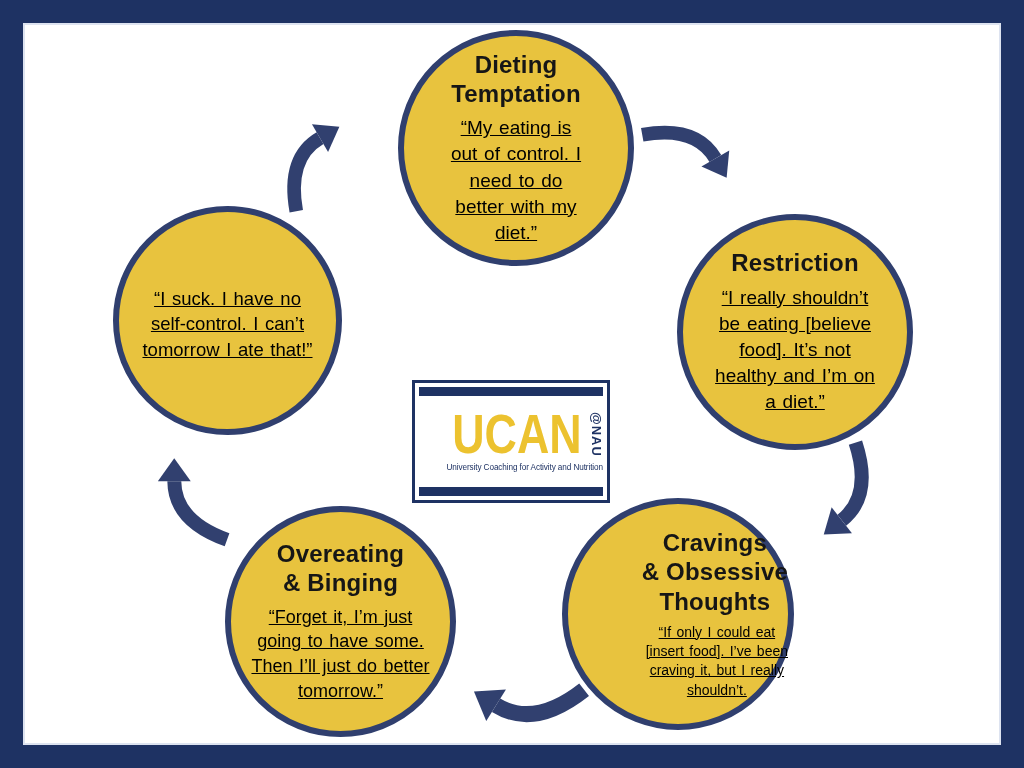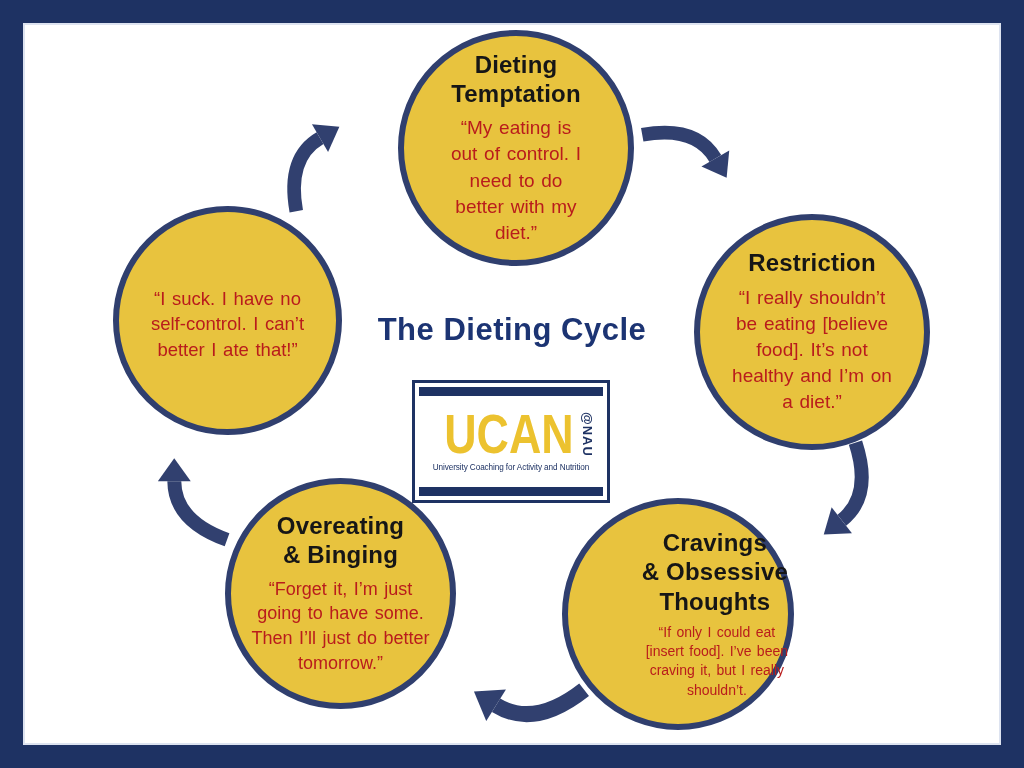--- a/index.html
+++ b/index.html
@@ -10,42 +10,42 @@
   
   .frame { position:absolute; inset:0; border:23px solid #1e3263; pointer-events:none; z-index:5; }
   .frame::after { content:""; position:absolute; inset:0; border:2px solid #dde3f0; }
 
   
   .stage { position:absolute; border-radius:50%; background:#e8c33e; border:6px solid #303f6e;
            display:flex; flex-direction:column; align-items:center; justify-content:center;
            text-align:center; z-index:2; }
   .stage-title { font-weight:bold; font-size:24px; line-height:1.22; color:#161616;
                  white-space:pre-line; letter-spacing:0.2px; }
-  .stage-quote { margin-top:7px; font-size:19px; line-height:1.38; color:#b91c1c;
-                 white-space:pre-line; word-spacing:1.5px; }
+  .stage-quote { margin-top:7px; font-size:19px; line-height:1.38; color:#000000;
+                 white-space:pre-line; word-spacing:1.5px;text-decoration:underline; }
 
   .stage-temptation  { left:398px; top:30px;  width:236px; height:236px; }
-  .stage-restriction { left:694px; top:214px; width:236px; height:236px; }
+  .stage-restriction { left:677px; top:214px; width:236px; height:236px; }
   .stage-cravings    { left:562px; top:498px; width:232px; height:232px;align-items:flex-end; }
   .stage-cravings .stage-quote  { font-size:14px; }
-  .stage-overeating  { left:225px; top:478px; width:231px; height:231px; }
+  .stage-overeating  { left:225px; top:506px; width:231px; height:231px; }
   .stage-overeating .stage-quote { font-size:18px; }
   .stage-guilt       { left:113px; top:206px; width:229px; height:229px; }
   .stage-guilt .stage-quote { font-size:18.5px; }
 
   
   .cycle-title { position:absolute; left:332px; top:312px; width:360px; text-align:center;
                  font-size:31px; font-weight:bold; color:#1c3473; letter-spacing:0.5px; z-index:2; }
 
   
   .logo { position:absolute; left:412px; top:380px; width:198px; height:123px;
           border:3px solid #1e3263; background:#ffffff; display:flex; flex-direction:column;
           padding:4px 4px; z-index:2; }
   .logo-bar { height:9px; background:#1e3263; flex:0 0 auto; }
-  .logo-middle { flex:1; display:flex; flex-direction:column; align-items:center; justify-content:center; }
+  .logo-middle { flex:1; display:flex; flex-direction:column; align-items:flex-end; justify-content:center; }
   .logo-row { display:flex; align-items:center; justify-content:center; }
   .logo-wordmark { font-size:56px; font-weight:bold; color:#ecc22f; line-height:0.9;
                    transform:scaleX(0.8); transform-origin:center; letter-spacing:0px; }
   .logo-suffix { writing-mode:vertical-rl; font-size:13px; font-weight:bold; color:#1e3263;
                  letter-spacing:1px; margin-left:-8px; line-height:1; }
   .logo-tagline { font-size:8.2px; font-weight:normal; color:#1e3263; white-space:nowrap;
                   letter-spacing:-0.1px; margin-top:3px; margin-bottom:2px; }
 
   
   .arrow { position:absolute; width:140px; height:95px; z-index:1; }
@@ -56,21 +56,20 @@
   .arrow-4 { left:125px; top:454px; transform:rotate(240deg) scale(0.82); }
   .arrow-5 { left:243px; top:118px; transform:rotate(300deg) scale(0.80); }
 </style>
 </head>
 <body>
 
 <div class="page">
 
   <div class="frame"></div>
 
-  <div class="cycle-title">The Dieting Cycle</div>
 
   <div class="logo">
     <div class="logo-bar"></div>
     <div class="logo-middle">
       <div class="logo-row">
         <span class="logo-wordmark">UCAN</span>
         <span class="logo-suffix">@NAU</span>
       </div>
       <div class="logo-tagline">University Coaching for Activity and Nutrition</div>
     </div>
@@ -111,21 +110,21 @@
 &amp; Binging</div>
     <div class="stage-quote">“Forget it, I’m just
 going to have some.
 Then I’ll just do better
 tomorrow.”</div>
   </div>
 
   <div class="stage stage-guilt">
     <div class="stage-quote">“I suck. I have no
 self-control. I can’t
-better I ate that!”</div>
+tomorrow I ate that!”</div>
   </div>
 
   <div class="arrow arrow-1">
     <svg viewBox="0 0 140 95">
         <path d="M10 58 Q62 14 104 38" fill="none" stroke="#31406f" stroke-width="17"></path>
         <path d="M94 55.4 L114 20.6 L128.3 51.9 Z" fill="#31406f"></path>
       </svg>
   </div>
   <div class="arrow arrow-2">
     <svg viewBox="0 0 140 95">

